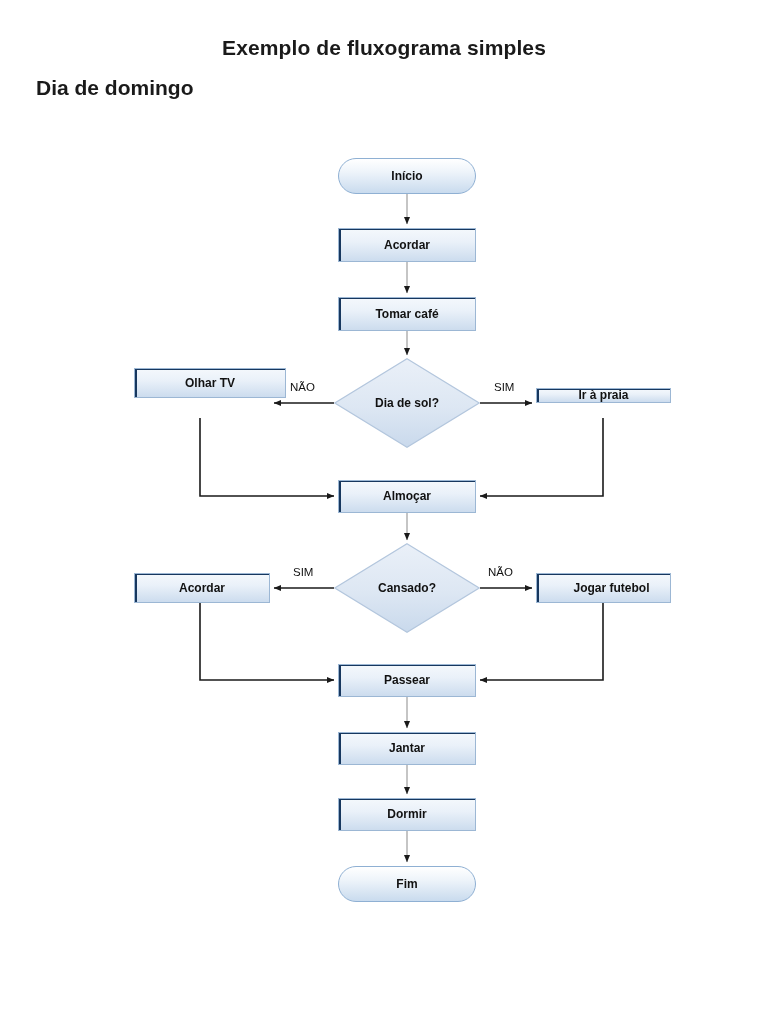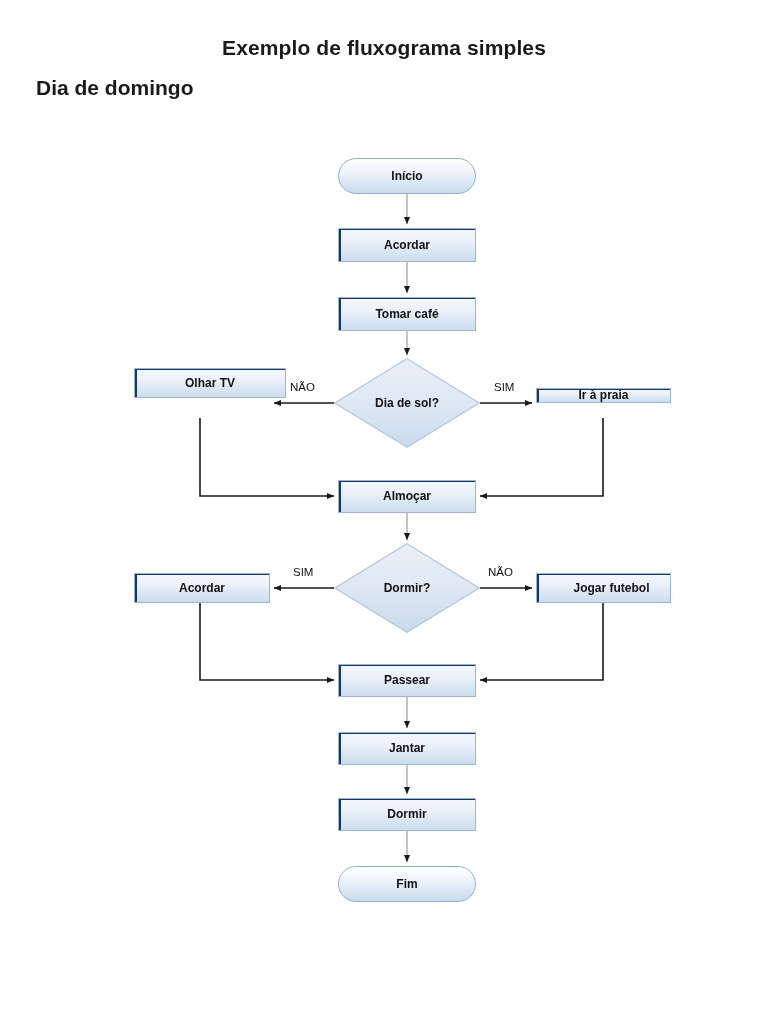--- a/index.html
+++ b/index.html
@@ -202,21 +202,21 @@
         <div class="node node-process" style="left: 536px; top: 388px; width: 135px; height: 15px;">
           <span>Ir à praia</span>
         </div>
         <div class="node node-process" style="left: 338px; top: 480px; width: 138px; height: 33px;">
           <span>Almoçar</span>
         </div>
         <div class="node node-decision" style="left: 334px; top: 543px; width: 146px; height: 90px;">
           <svg class="diamond-bg" viewBox="0 0 146 90" preserveAspectRatio="none">
             <polygon points="73,0.8 145.2,45 73,89.2 0.8,45" fill="url(#diamond-grad)" stroke="#b3c6dd" stroke-width="1.2"></polygon>
           </svg>
-          <span class="decision-label">Dormir?</span>
+          <span class="decision-label">Cansado?</span>
         </div>
         <div class="node node-process" style="left: 134px; top: 573px; width: 136px; height: 30px;">
           <span>Acordar</span>
         </div>
         <div class="node node-process" style="left: 536px; top: 573px; width: 135px; height: 30px; padding-left: 16px;">
           <span>Jogar futebol</span>
         </div>
         <div class="node node-process" style="left: 338px; top: 664px; width: 138px; height: 33px;">
           <span>Passear</span>
         </div>

